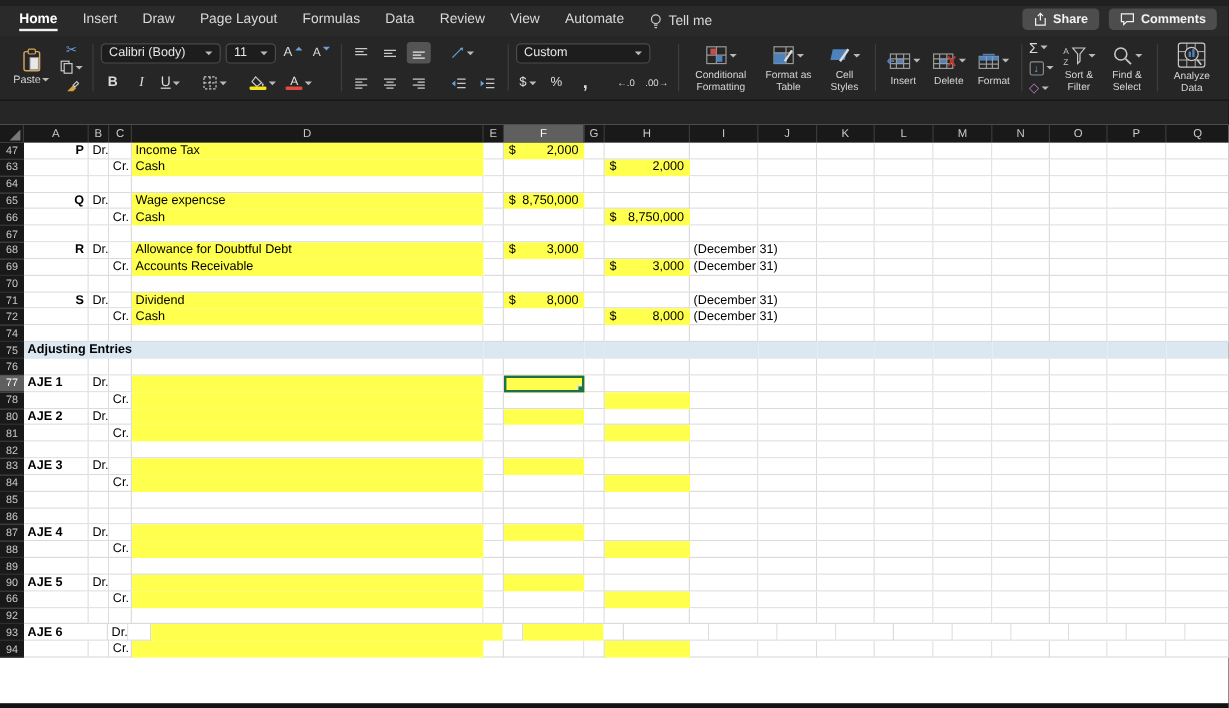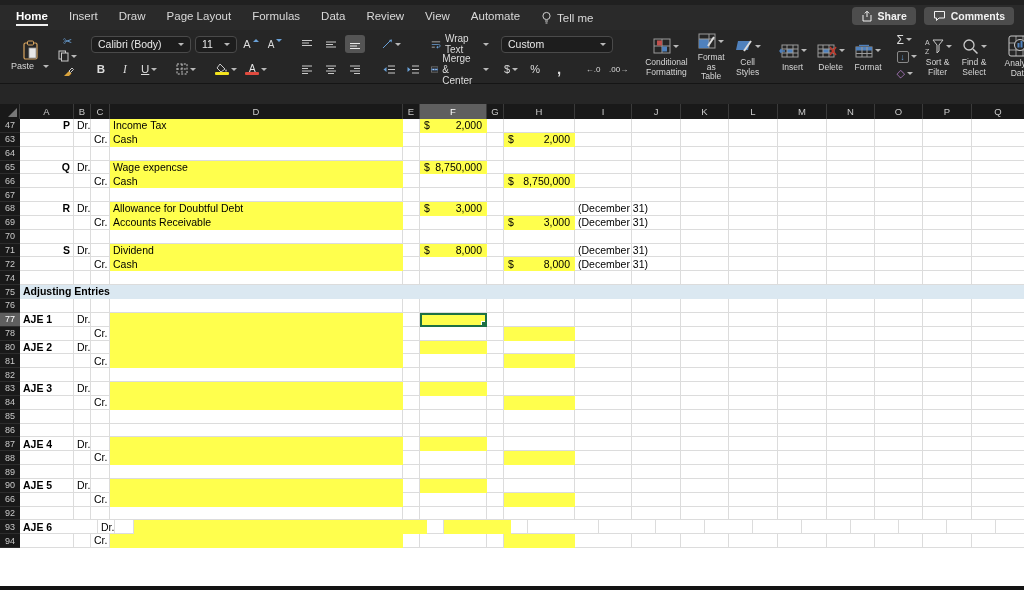--- a/index.html
+++ b/index.html
@@ -114,21 +114,21 @@
 
   <div class="ribbon">
 
     <div class="rgroup rowdir">
       <div class="bigbtn" style="padding-top:0;">
         <svg width="17" height="20" viewBox="0 0 17 20">
             <rect x="2" y="3" width="13" height="16" rx="1.5" fill="none" stroke="#d9a660" stroke-width="1.2"></rect>
             <rect x="5.5" y="1" width="6" height="4" rx="1" fill="#262626" stroke="#d9a660"></rect>
             <rect x="7" y="8" width="7" height="10" fill="#e8e8e8" stroke="#9a9a9a" stroke-width="0.8"></rect>
           </svg>
-        <span class="icorow" style="height:auto;gap:9px;justify-content:flex-end;">
+        <span class="icorow" style="height:auto;gap:1px;justify-content:flex-end;">
             <span class="lbl" style="font-size:9px;">Paste</span>
             <span class="car"></span>
           </span>
       </div>
       <div class="minicol">
         <div class="ibtn">
             <span style="color:#6aa1d8;font-size:11px;">✂</span>
           </div>
         <div class="ibtn">
           <svg width="11" height="12" viewBox="0 0 11 12">
@@ -280,42 +280,20 @@
             <svg width="13" height="11" viewBox="0 0 13 11">
               <line x1="5" y1="2" x2="12" y2="2" stroke="#c9c9c9"></line>
               <line x1="5" y1="5.5" x2="12" y2="5.5" stroke="#c9c9c9"></line>
               <line x1="5" y1="9" x2="12" y2="9" stroke="#c9c9c9"></line>
               <path d="M0.5 3 v5 l3-2.5 z" fill="#6aa1d8"></path>
             </svg>
           </div>
       </div>
     </div>
 
-    <div class="rgroup">
-      <div class="rrow" style="color:#dcdcdc;font-size:10px;gap:4px;">
-        <svg width="13" height="11" viewBox="0 0 13 11">
-            <line x1="1" y1="2" x2="12" y2="2" stroke="#c9c9c9"></line>
-            <line x1="1" y1="9" x2="5" y2="9" stroke="#c9c9c9"></line>
-            <path d="M1 5.5 h9 q2 0 2 1.8 t-2 1.7 h-2" fill="none" stroke="#6aa1d8"></path>
-            <path d="M9 7 l-2 2 2 2 z" fill="#6aa1d8"></path>
-          </svg>
-        <span>Wrap Text</span>
-        <span class="car"></span>
-      </div>
-      <div class="rrow" style="color:#dcdcdc;font-size:10px;gap:4px;">
-        <svg width="14" height="11" viewBox="0 0 14 11">
-            <rect x="0.5" y="0.5" width="13" height="10" fill="none" stroke="#9a9a9a"></rect>
-            <rect x="0.5" y="3.8" width="13" height="3.4" fill="#4f81bd"></rect>
-            <path d="M3 5.5 l2-1.5 v3 z" fill="#fff"></path>
-            <path d="M11 5.5 l-2-1.5 v3 z" fill="#fff"></path>
-          </svg>
-        <span>Merge &amp; Center</span>
-        <span class="car"></span>
-      </div>
-    </div>
 
     <div class="rsep"></div>
 
     <div class="rgroup">
       <div class="rrow">
         <div class="field" style="width:112px;">
             <span>Custom</span>
             <span class="car"></span>
           </div>
       </div>
@@ -1195,21 +1173,21 @@
           <div class="cell" style="width: 48px;"></div>
           <div class="cell" style="width: 49px;"></div>
           <div class="cell" style="width: 49px;"></div>
           <div class="cell" style="width: 48px;"></div>
           <div class="cell" style="width: 48px;"></div>
           <div class="cell" style="width: 49px;"></div>
           <div class="cell" style="width: 53px;"></div>
         </div>
         <div class="grow" style="height: 13.85px;">
           <div class="rowh">93</div>
-          <div class="cell bold" style="width: 78px;">
+          <div class="cell bold" style="width: 70px;">
             <span>AJE 6</span>
           </div>
           <div class="cell" style="width: 17px;">
             <span>Dr.</span>
           </div>
           <div class="cell" style="width: 19px;"></div>
           <div class="cell yellow" style="width: 293px;"></div>
           <div class="cell" style="width: 17px;"></div>
           <div class="cell yellow" style="width: 67px;"></div>
           <div class="cell" style="width: 17px;"></div>

